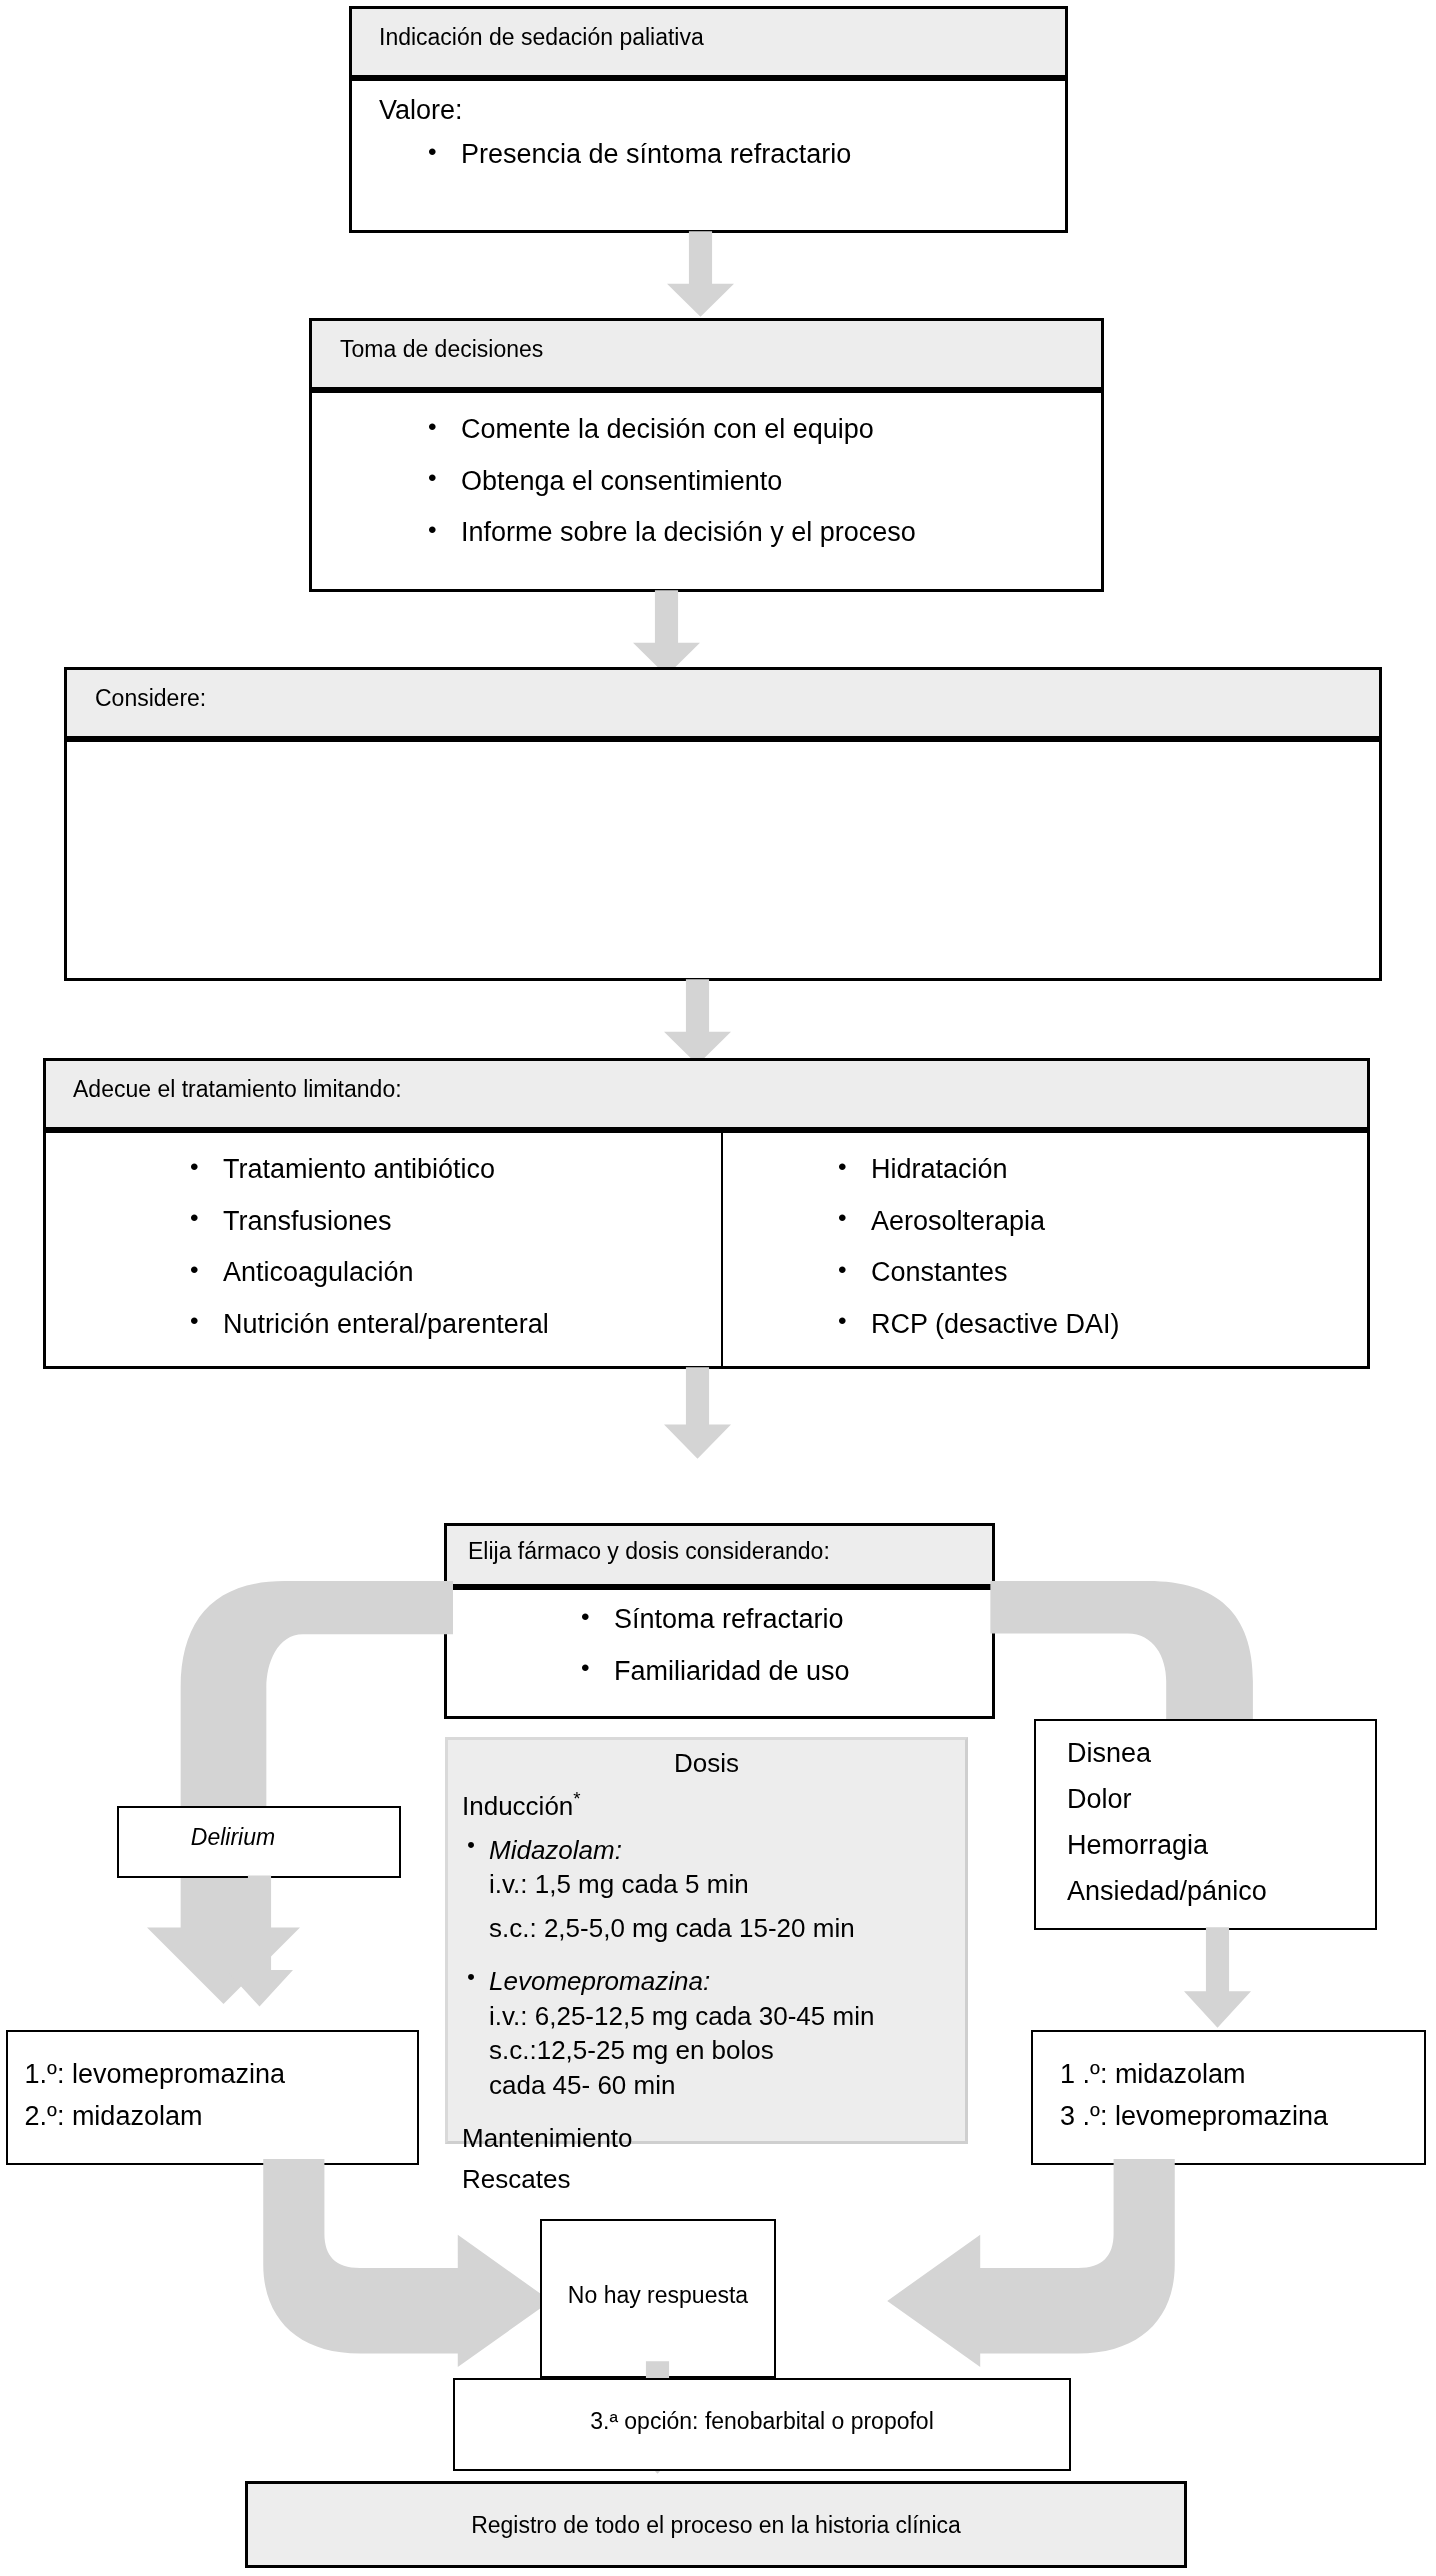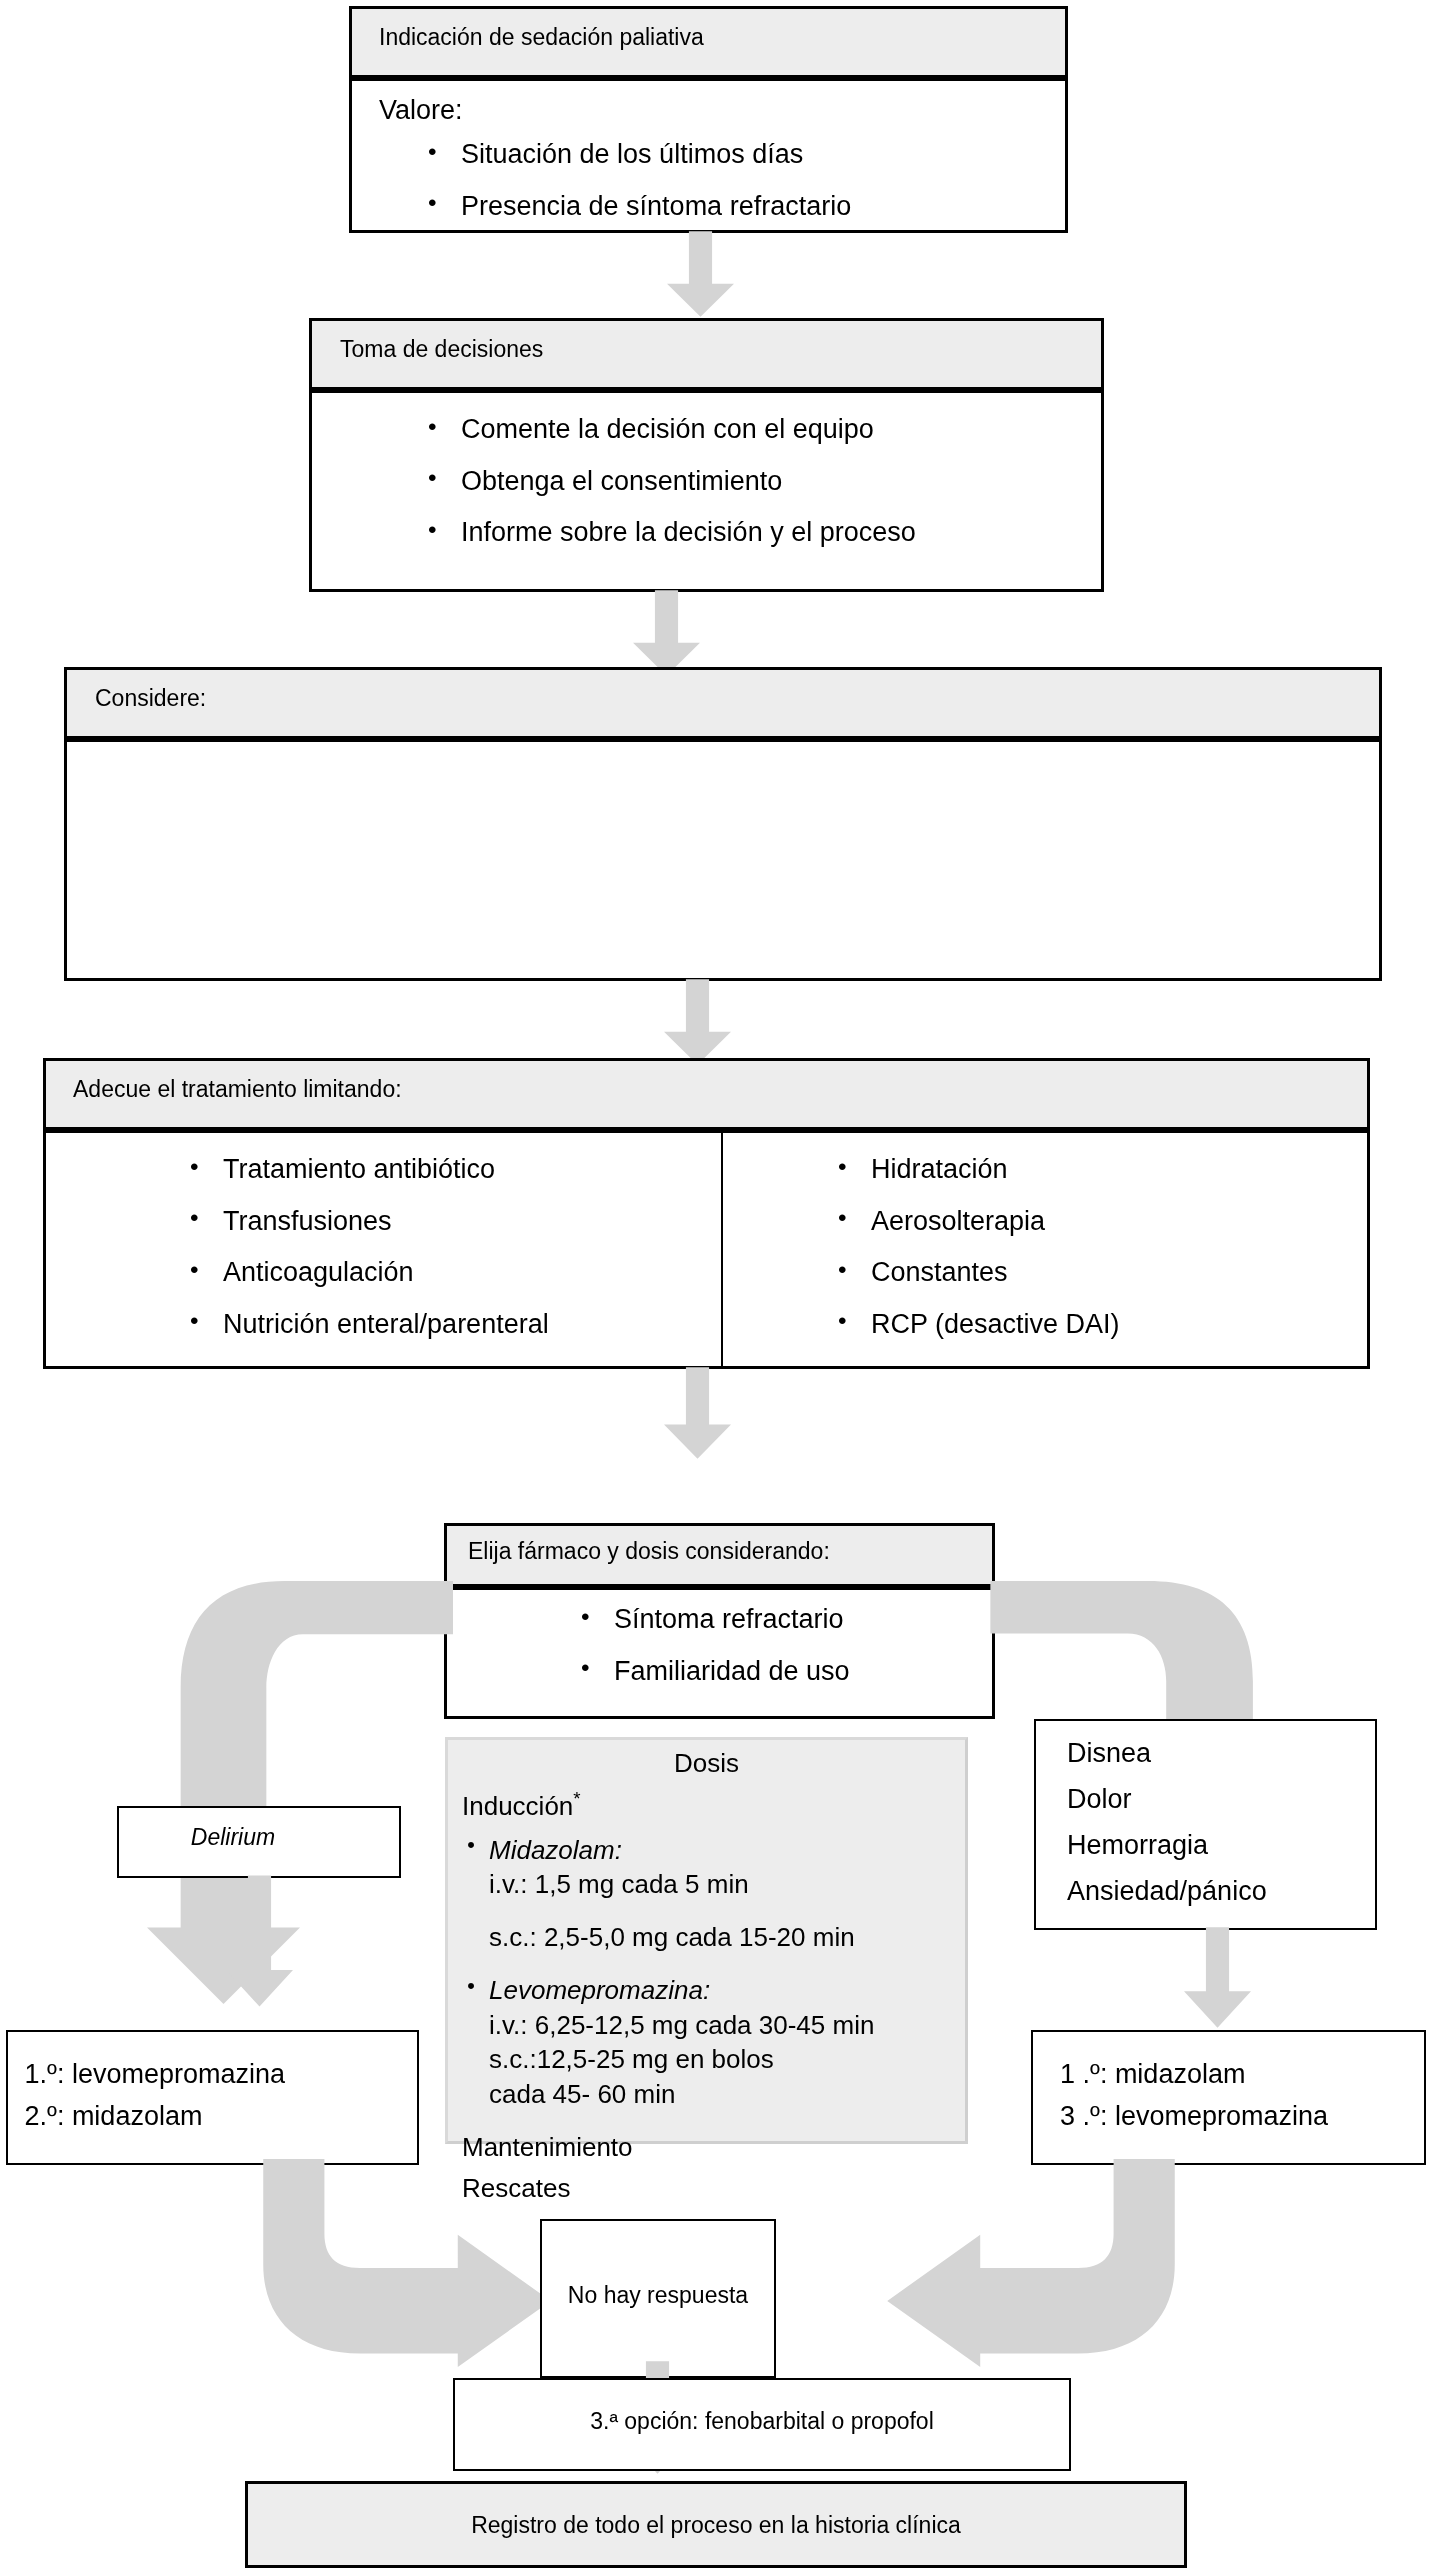--- a/index.html
+++ b/index.html
@@ -92,21 +92,20 @@
 <body>
 
 <div id="canvas">
 
   <div class="box hdr" style="left:349px;top:6.1px;width:719px;height:72px;"></div>
   <div class="txt title" style="left:379px;top:23px;width:673px;">Indicación de sedación paliativa</div>
 
   <div class="box" style="left:349px;top:78px;width:719px;height:155px;"></div>
   <div class="txt body-txt" style="left:379px;top:93px;width:612px;">Valore:</div>
   <ul class="bul" style="position:absolute;left:428px;top:141px;width:612px;">
-    <li>Situación de los últimos días</li>
     <li>Presencia de síntoma refractario</li>
   </ul>
 
   <div class="arrow" style="left:667px;top:231px;width:67px;height:86px;">
     <svg width="67" height="86" viewBox="0 0 110 140">
       <polygon class="ar-fill" points="36,0 74,0 74,86 110,86 55,140 0,86 36,86"></polygon>
     </svg>
   </div>
 
   <div class="box hdr" style="left:309px;top:318px;width:795px;height:72px;"></div>
@@ -184,21 +183,21 @@
 
   <div class="dosis-outer" style="left:445px;top:1737px;width:523px;height:407px;"></div>
   <div class="dosis-inner" style="left:462px;top:1750px;width:489px;">
     <div class="dosis-line center" style="margin-bottom:13.5px;">Dosis</div>
 
     <div class="dosis-line" style="margin-bottom:18.4px;">
       <span>Inducción</span><span class="sup">*</span>
     </div>
 
     <div class="dosis-line dosis-bullet ital" style="margin-bottom:8.6px;">Midazolam:</div>
-    <div class="dosis-line" style="padding-left:27px;margin-bottom:27px;">i.v.: 1,5 mg cada 5 min</div>
+    <div class="dosis-line" style="padding-left:27px;margin-bottom:18px;">i.v.: 1,5 mg cada 5 min</div>
     <div class="dosis-line" style="padding-left:27px;margin-bottom:27px;">s.c.: 2,5-5,0 mg cada 15-20 min</div>
 
     <div class="dosis-line dosis-bullet ital" style="margin-bottom:8.6px;">Levomepromazina:</div>
     <div class="dosis-line" style="padding-left:27px;margin-bottom:8.6px;">i.v.: 6,25-12,5 mg cada 30-45 min</div>
     <div class="dosis-line" style="padding-left:27px;margin-bottom:8.6px;">s.c.:12,5-25 mg en bolos</div>
     <div class="dosis-line" style="padding-left:27px;margin-bottom:27px;">cada 45- 60 min</div>
 
     <div class="dosis-line" style="margin-bottom:14.7px;">Mantenimiento</div>
     <div class="dosis-line">Rescates</div>
   </div>

